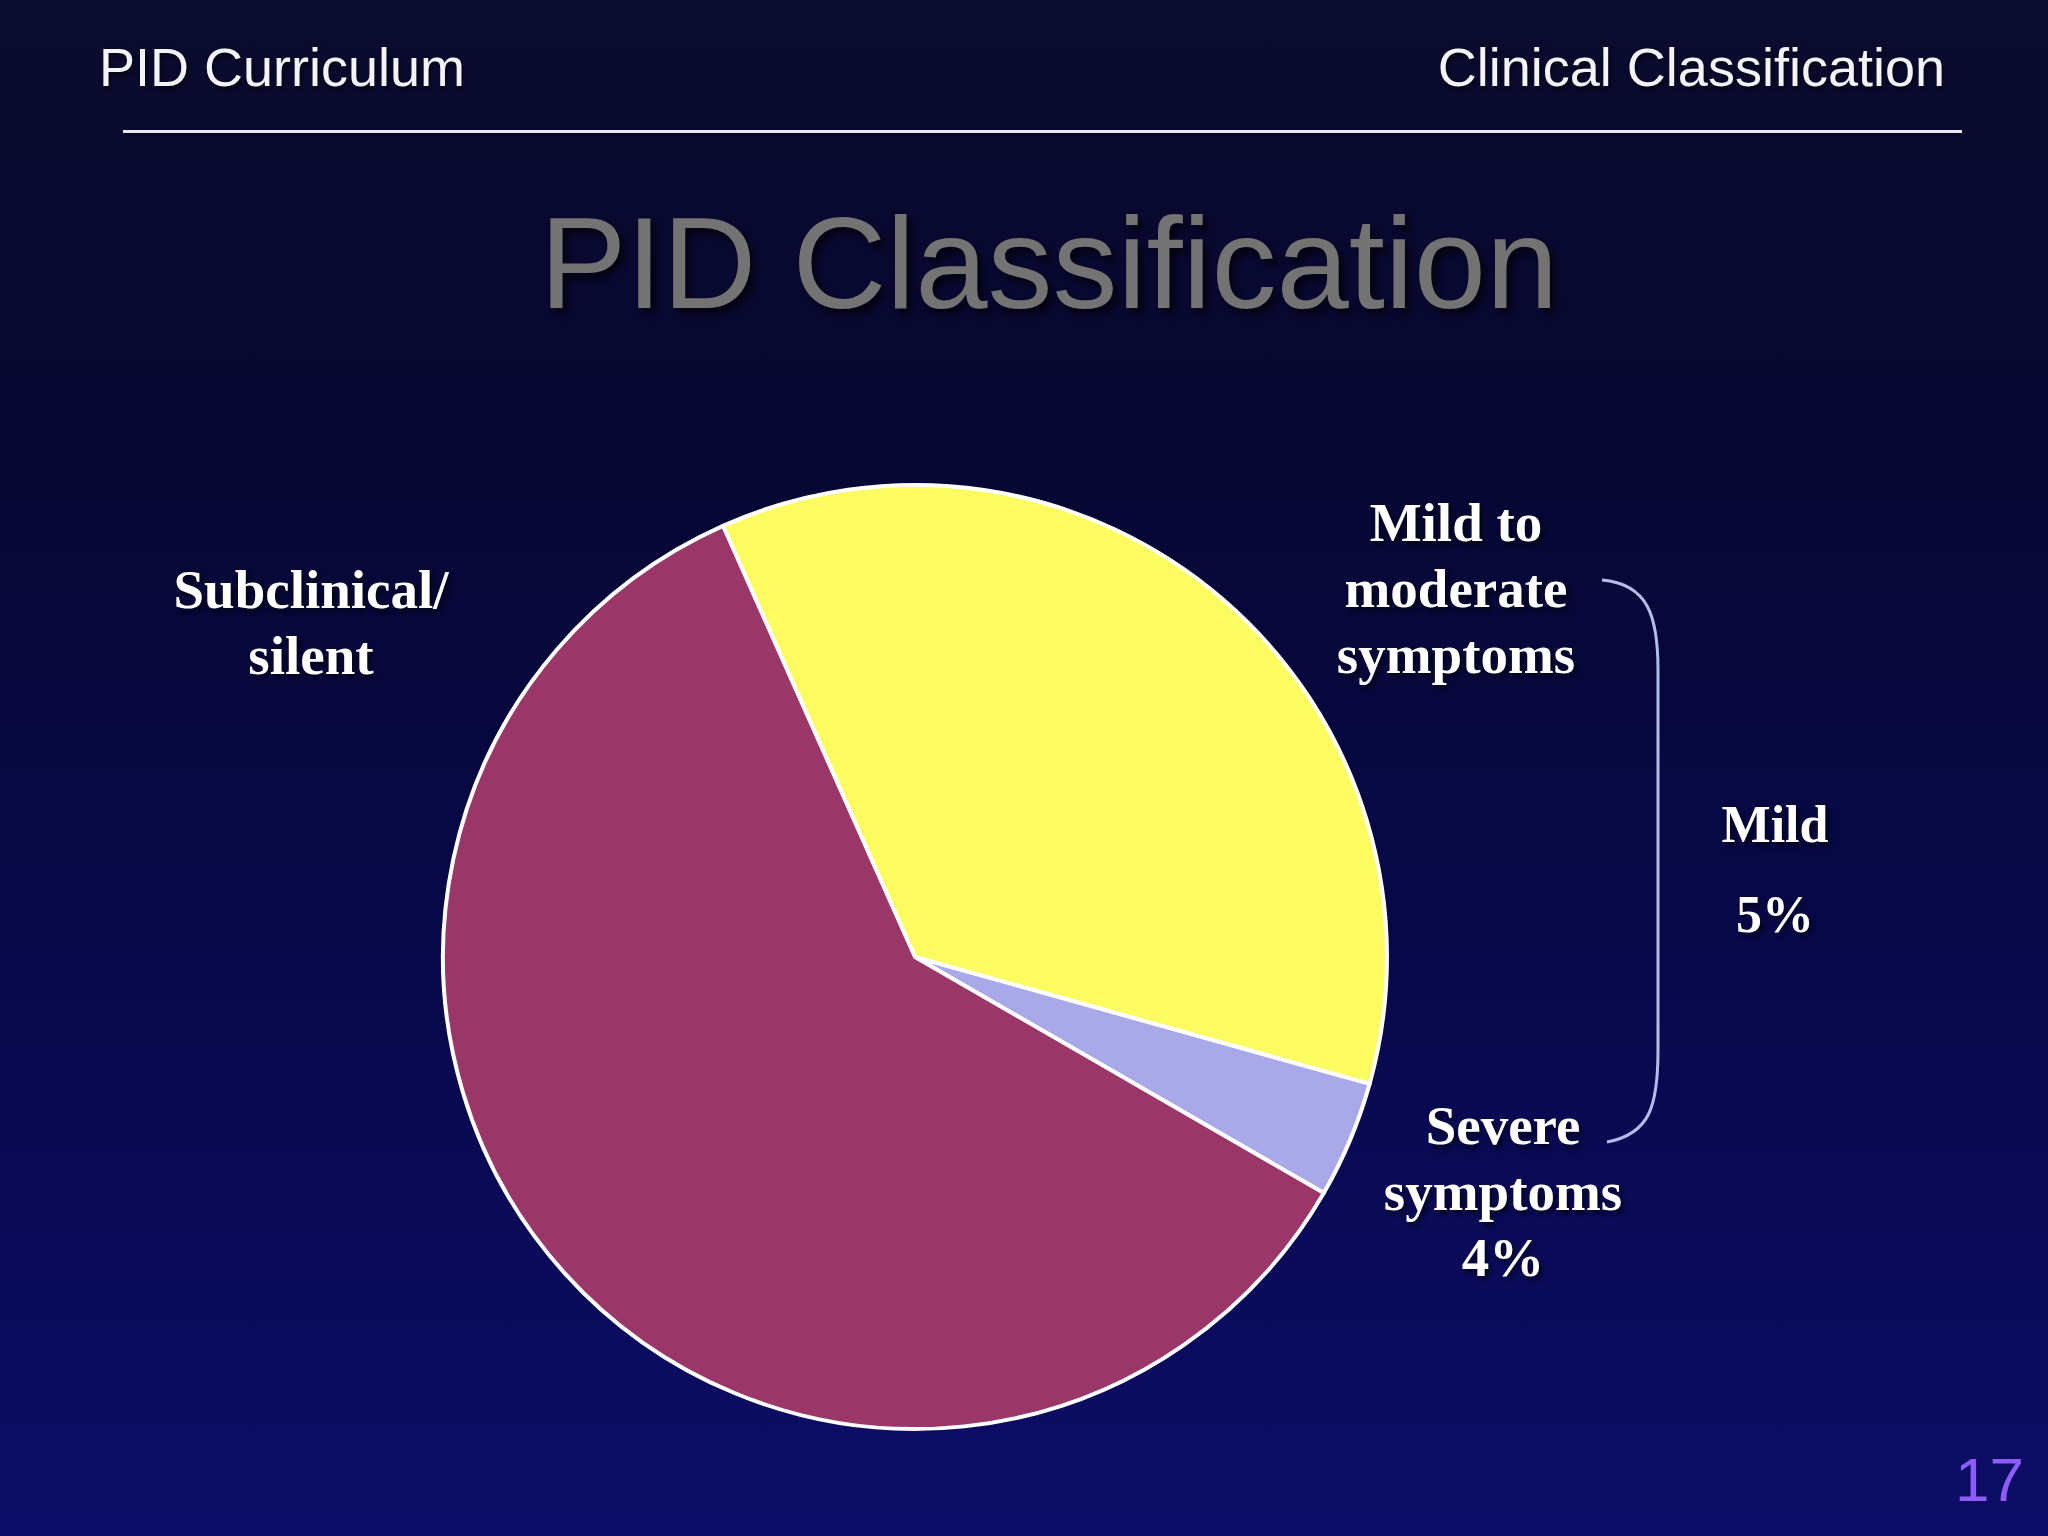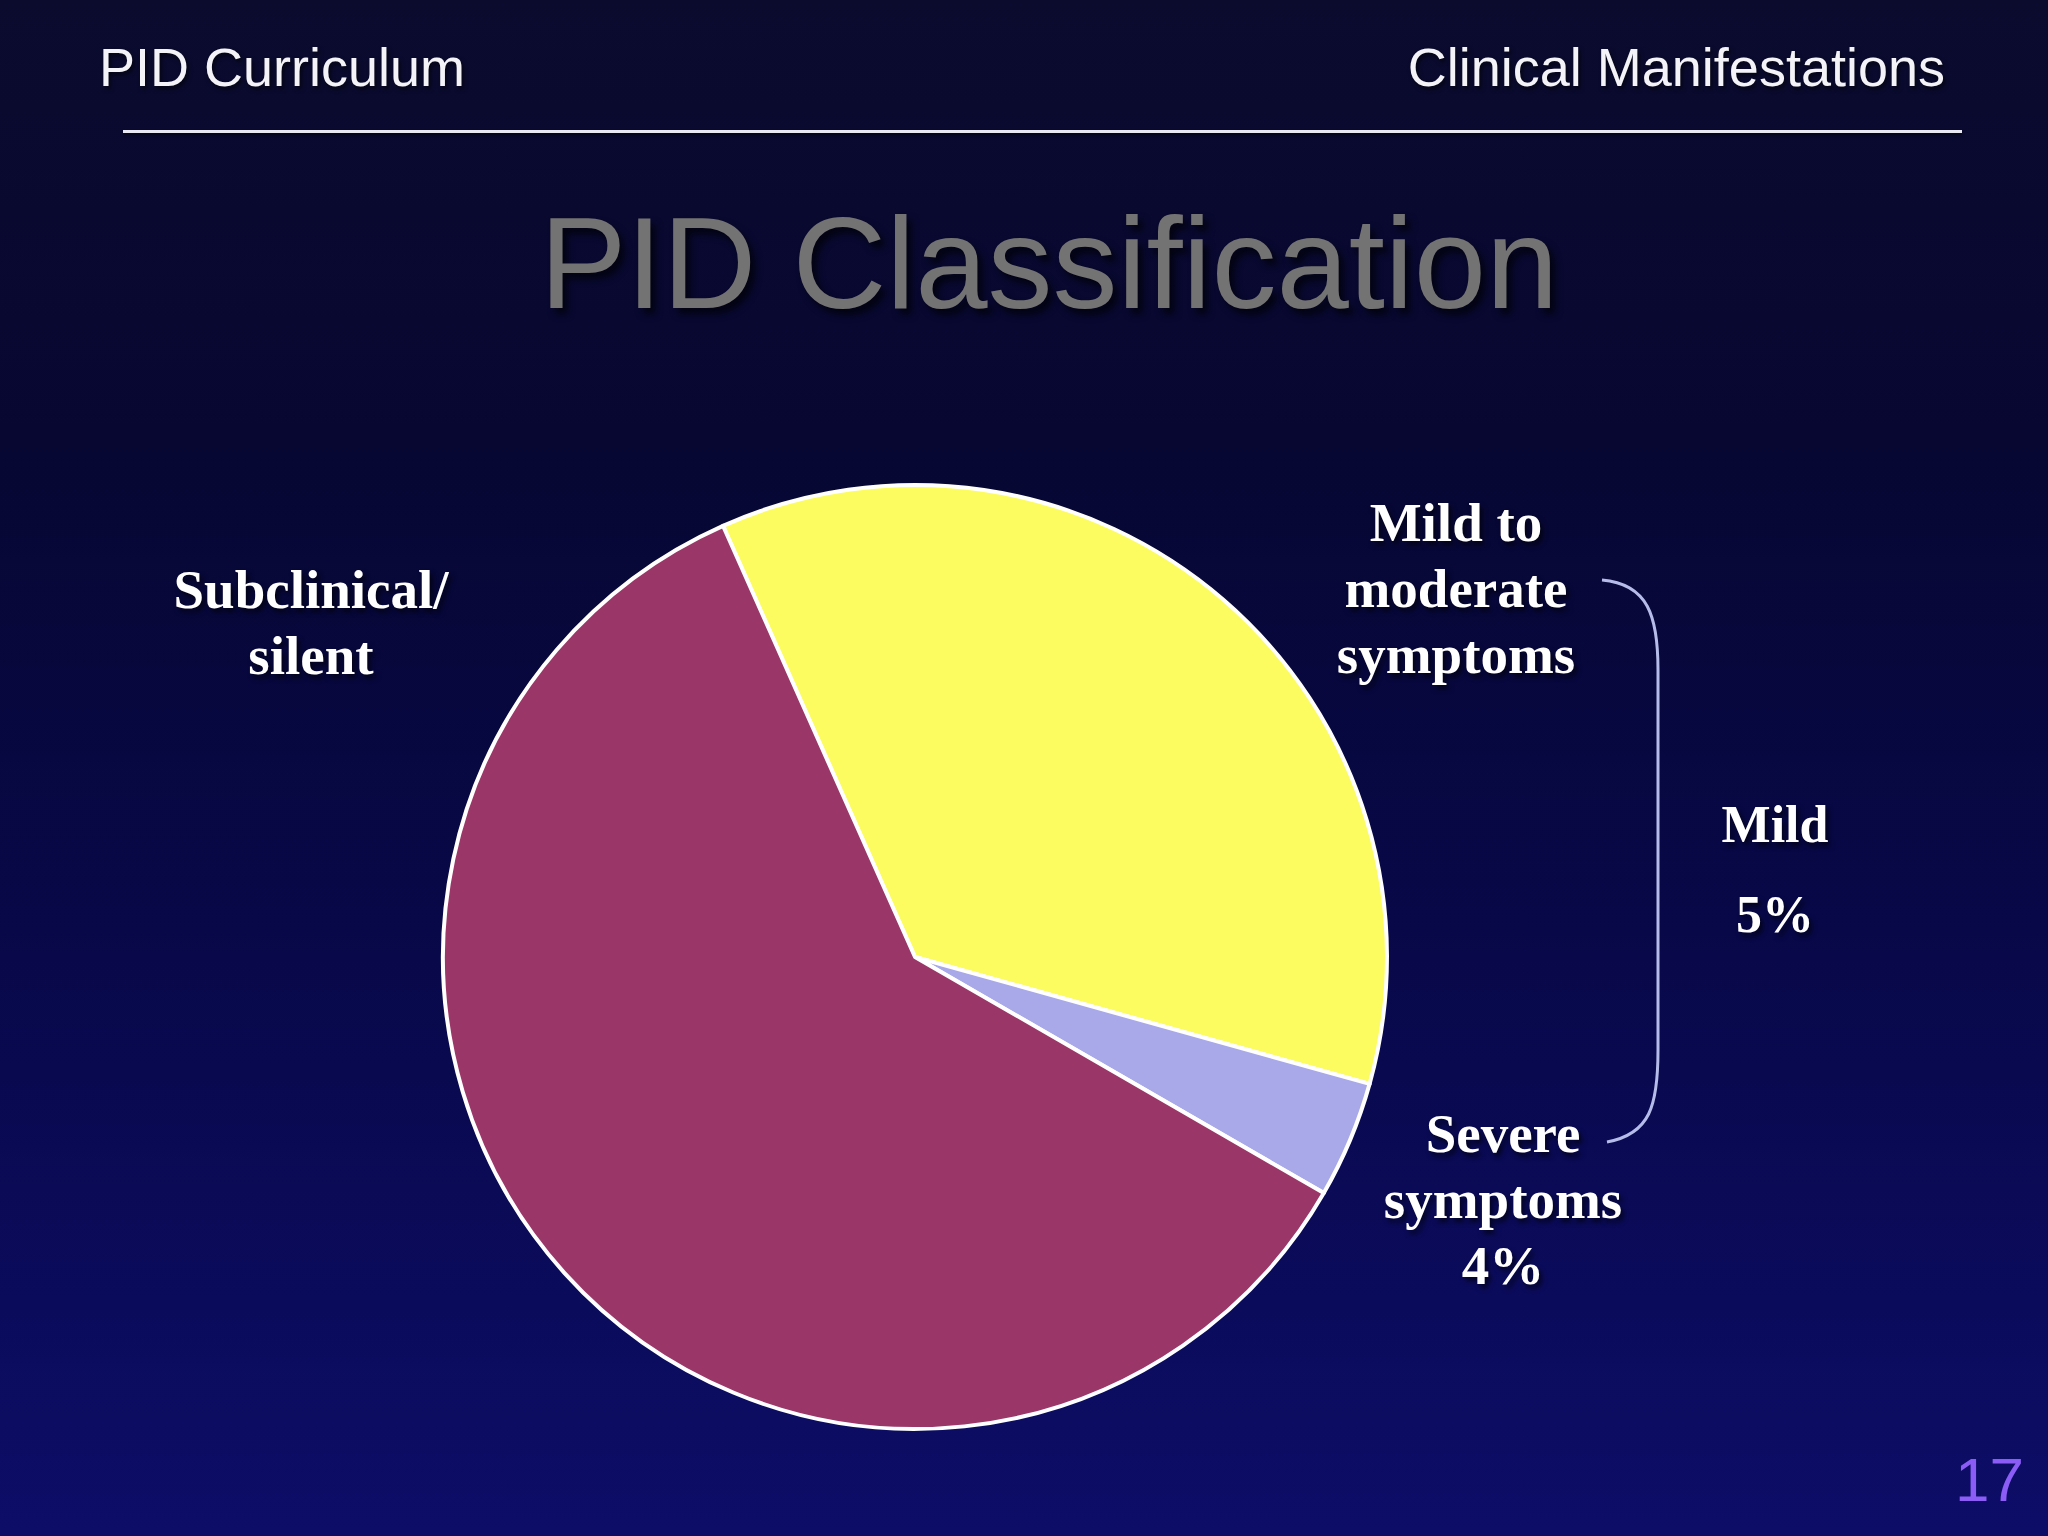--- a/index.html
+++ b/index.html
@@ -27,31 +27,31 @@
   #chart-svg{left:0;top:0;width:2048px;height:1536px;}
   #chart-svg path.slice{stroke:#ffffff;stroke-width:4;stroke-linejoin:round;}
   #chart-svg #bracket{fill:none;stroke-width:3;}
   
   .lbl{
     color:#ffffff;font-weight:700;font-size:55px;line-height:66px;
     text-align:center;text-shadow:3px 4px 5px rgba(0,0,0,0.6);white-space:nowrap;font-family:Liberation Serif, serif;
   }
   #lbl-subclinical{left:61px;top:557px;width:500px;}
   #lbl-mild{left:1196px;top:490px;width:520px;}
-  #lbl-severe{left:1243px;top:1093px;width:520px;margin-top:8px;}
+  #lbl-severe{left:1243px;top:1093px;width:520px;}
   #lbl-overt{left:1625px;top:795px;width:300px;font-size:52px;line-height:60px;}
   #lbl-overt-pct{left:1625px;top:885px;width:300px;font-size:52px;line-height:60px;}
   
   #page-num{left:1955px;top:1432px;width:80px;font-size:62px;line-height:52px;color:#8b5cf6;text-align:left;margin-top:22px;}
 </style>
 </head>
 <body>
 
 <div class="abs hdr" id="hdr-left">PID Curriculum</div>
-<div class="abs hdr" id="hdr-right">Clinical Manifestations</div>
+<div class="abs hdr" id="hdr-right">Clinical Classification</div>
 <div class="abs" id="hdr-rule" style="background: rgb(233, 233, 244);"></div>
 
 <div class="abs" id="slide-title" style="color: #737373; margin-left: 25px;">PID Classification</div>
 
 <svg class="abs" id="chart-svg" viewBox="0 0 2048 1536" xmlns="http://www.w3.org/2000/svg">
   <g id="pie-group">
       <path d="M 915 957 L 723.0 525.8 A 472 472 0 0 1 1369.6 1083.9 Z" fill="#FCFC60" class="slice"></path>
       <path d="M 915 957 L 1369.6 1083.9 A 472 472 0 0 1 1323.8 1193.0 Z" fill="#A9A9EA" class="slice"></path>
       <path d="M 915 957 L 1323.8 1193.0 A 472 472 0 1 1 723.0 525.8 Z" fill="#9A3768" class="slice"></path>
     </g>

